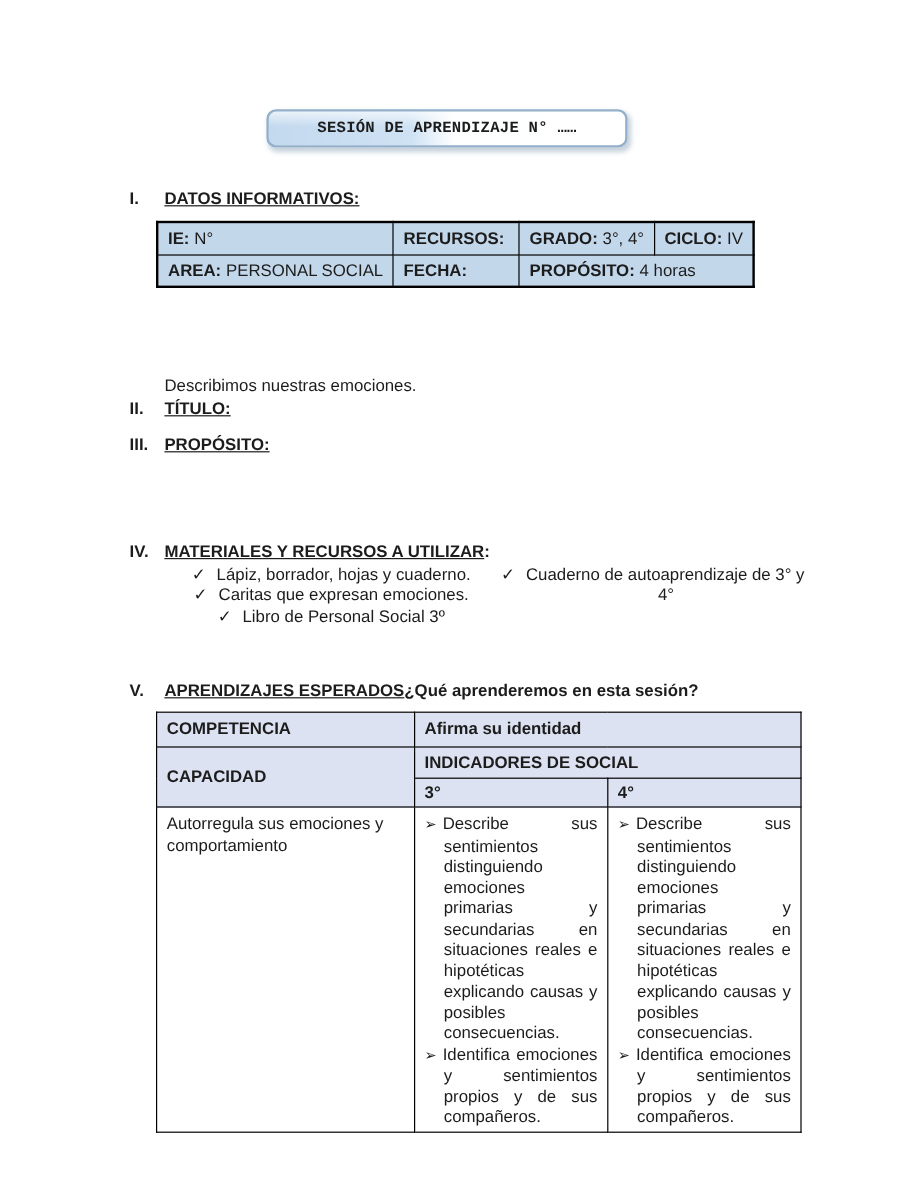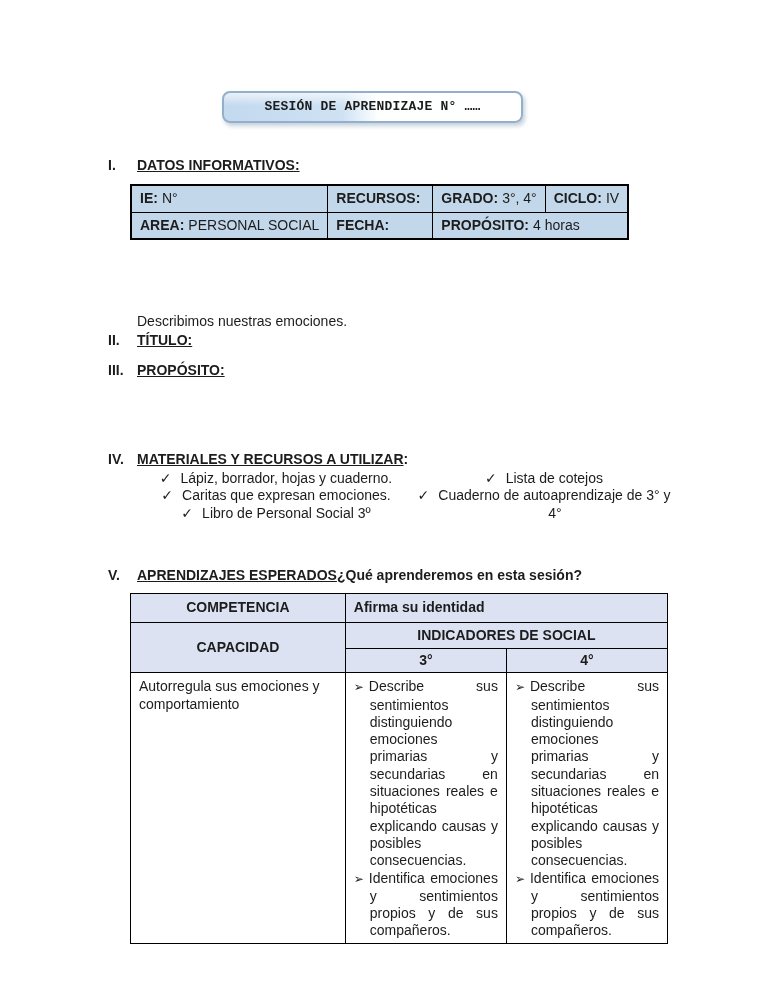--- a/index.html
+++ b/index.html
@@ -56,21 +56,21 @@
   
   .esp-table {
     position:absolute; left:130px; top:593px; width:538px;
     border:1.5px solid #000; table-layout:fixed;
   }
   .esp-table td {
     border:1px solid #000; padding:3px 8px; vertical-align:middle;
     font-size:14px;
   }
   .esp-table .hdr { background:#dce2f1; font-weight:bold; }
-  .esp-table .center { text-align:center; }
+  .esp-table .center { text-align:left; }
   .col-a { width:130px; } .col-b { width:195px; } .col-c { width:213px; }
   .r1 td { height:29px; }
   .r2 td { height:26px; }
   .r3 td { height:23px; }
   .body-row td { vertical-align:top; padding-top:5px; height:192px; }
   .ind-item { padding-left:16px; text-indent:-16px; text-align:justify; }
   .bullet { display:inline; margin-right:5px; font-size:12px; }
   .cap-cell { line-height:17.3px; }
 </style>
 </head>
@@ -134,21 +134,20 @@
       <span class="sec-suffix">:</span>
   </div>
 
   <div class="mat-cols">
     <div class="mat-left">
       <div class="mat-item"><span class="check">✓</span><span>Lápiz, borrador, hojas y cuaderno.</span></div>
       <div class="mat-item"><span class="check">✓</span><span>Caritas que expresan emociones.</span></div>
       <div class="mat-item"><span class="check">✓</span><span>Libro de Personal Social 3º</span></div>
     </div>
     <div class="mat-right">
-      <div class="mat-item"><span class="check">✓</span><span>Lista de cotejos</span></div>
       <div class="mat-item"><span class="check">✓</span><span>Cuaderno de autoaprendizaje de 3° y 4°</span></div>
     </div>
   </div>
 
   <div class="sec" style="top:567px;">
     <span class="numeral">V.</span>
     <span class="sec-heading">APRENDIZAJES ESPERADOS</span>
       <span class="sec-suffix"> ¿Qué aprenderemos en esta sesión?</span>
   </div>
 

